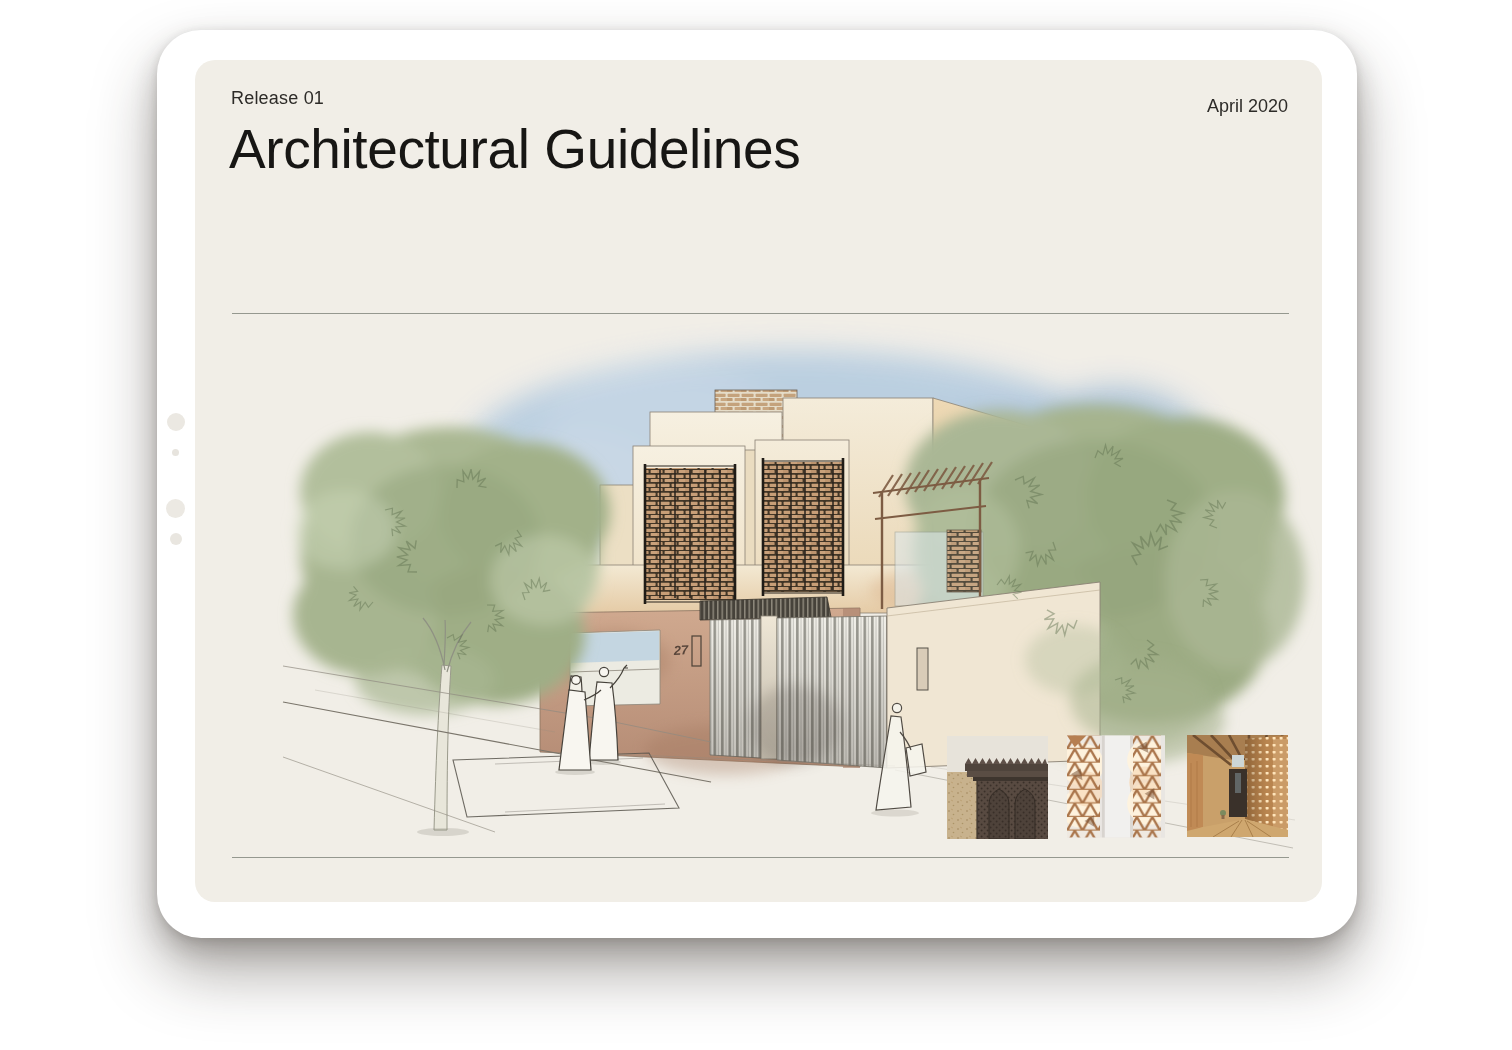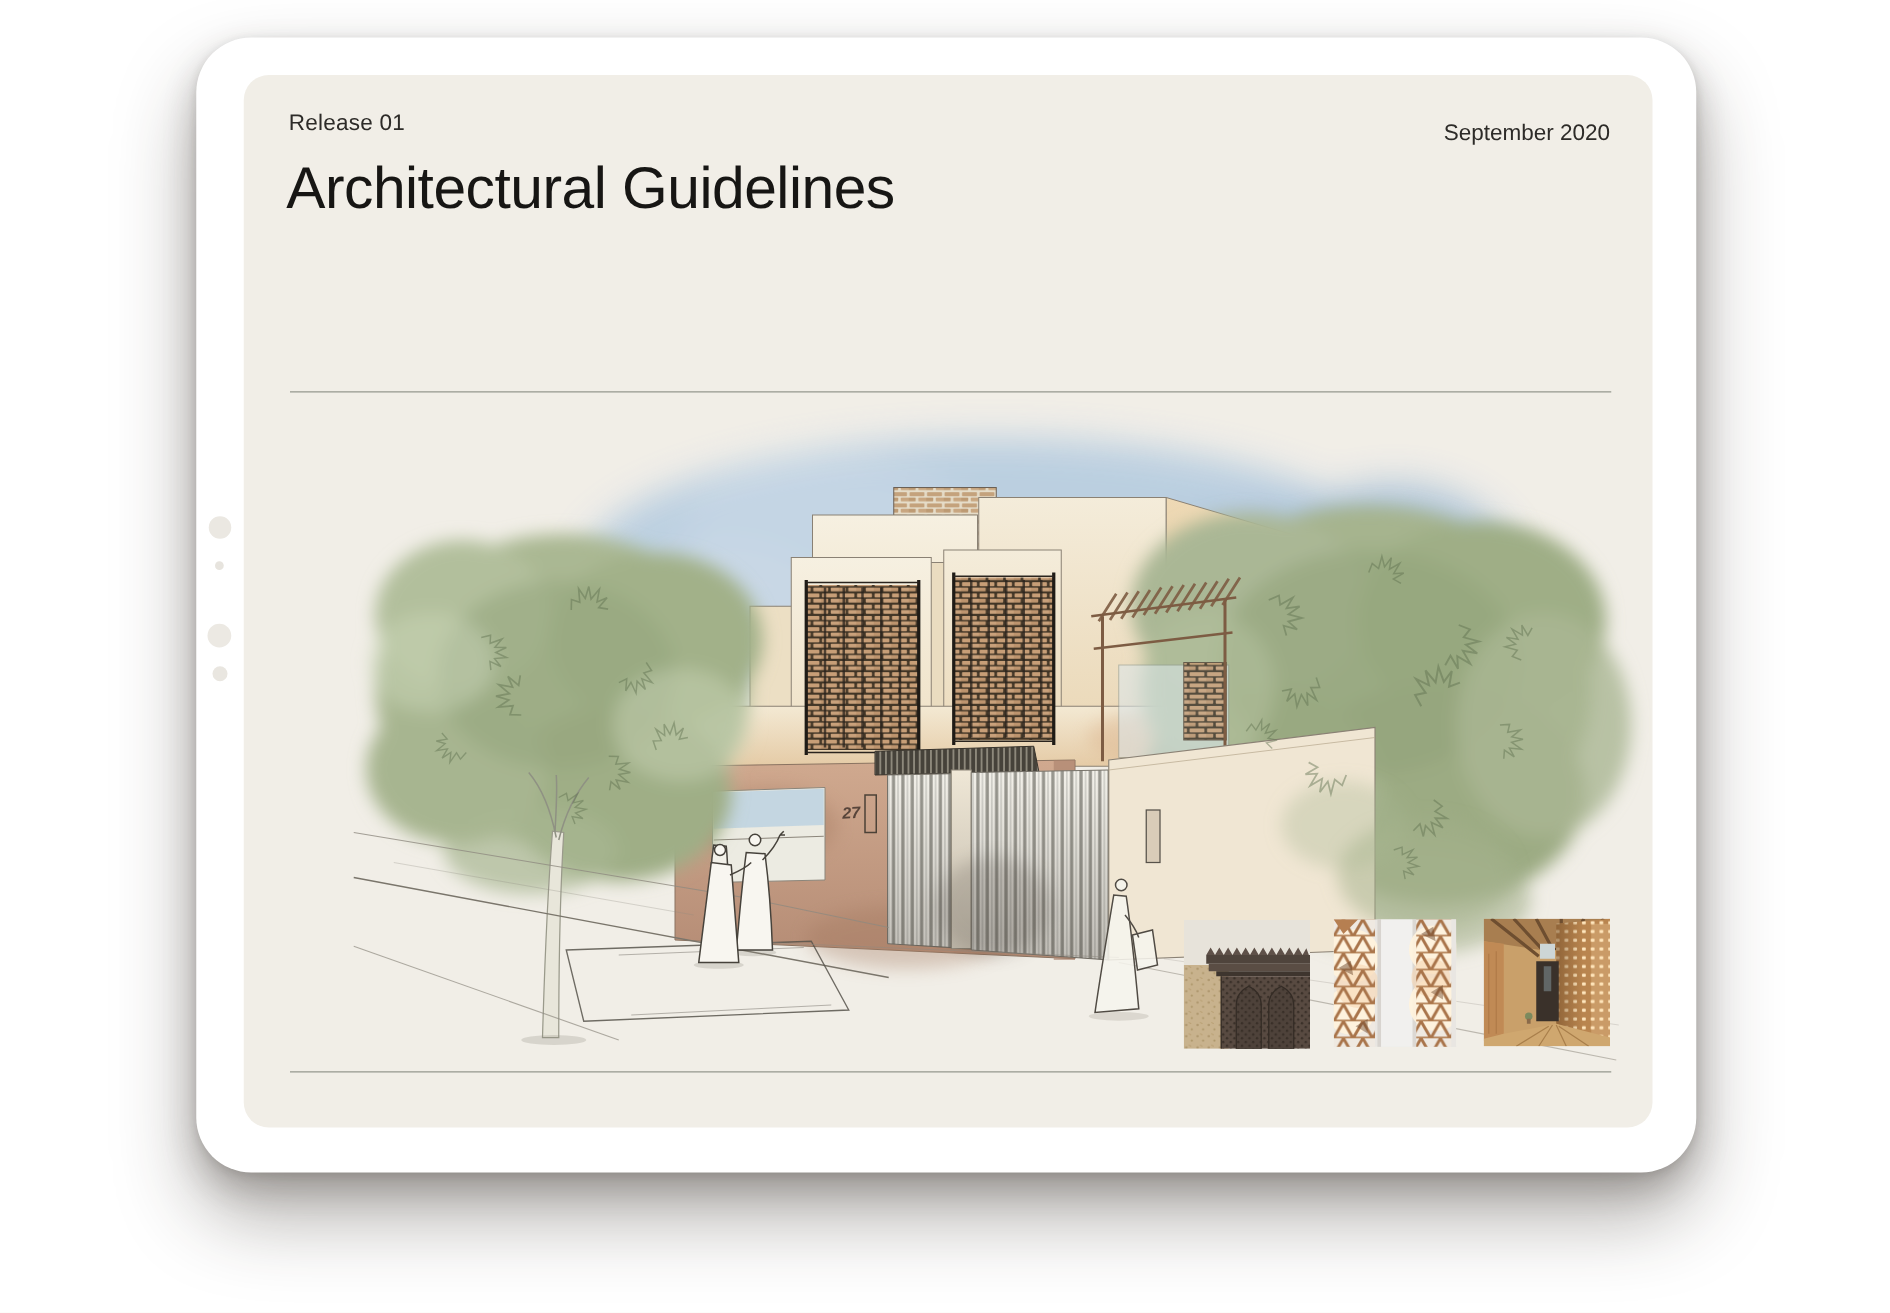--- a/index.html
+++ b/index.html
@@ -17,21 +17,21 @@
   .d3{left:9px;top:469px;width:19px;height:19px;background:#ecE9e3;background:#ece9e3}
   .d4{left:13px;top:503px;width:12px;height:12px;background:#e9e6e0}
 
   .screen{
     position:absolute;left:38px;top:30px;width:1127px;height:842px;
     background:#f1eee7;border-radius:20px;overflow:hidden;
   }
   .release{position:absolute;left:36px;top:28px;font-size:18px;color:#2d2b28;letter-spacing:.2px;z-index:5}
   .date{position:absolute;right:34px;top:36px;font-size:18px;color:#2d2b28;z-index:5}
   .title{position:absolute;left:34px;top:63px;margin:0;z-index:5;
-         font-size:47px;line-height:53px;font-weight:500;letter-spacing:-.4px;color:#171614}
+         font-size:55px;line-height:53px;font-weight:500;letter-spacing:-.4px;color:#171614}
   .title span{display:block}
   .rule{position:absolute;left:37px;width:1057px;height:1px;background:#95988f;z-index:4}
   .rule-top{top:253px}
   .rule-bottom{top:797px}
   .illus{position:absolute;left:0;top:0;width:1127px;height:842px;z-index:1}
   .thumb{position:absolute;z-index:3;display:block}
   .t1{left:752px;top:676px;width:101px;height:103px}
   .t2{left:872px;top:674px;width:98px;height:105px}
   .t3{left:992px;top:675px;width:101px;height:102px}
 </style>
@@ -41,21 +41,21 @@
 <div class="stage">
   <div class="tablet">
     <span class="dot d1"></span>
     <span class="dot d2"></span>
     <span class="dot d3"></span>
     <span class="dot d4"></span>
 
     <div class="screen">
 
       <div class="release">Release 01</div>
-      <div class="date">September 2020</div>
+      <div class="date">April 2020</div>
       <h1 class="title">
         <span>Architectural Guidelines</span>
       </h1>
 
       <div class="rule rule-top"></div>
 
       <svg class="illus" viewBox="0 0 1127 842">
         <defs>
           <filter id="b14" x="-40%" y="-40%" width="180%" height="180%">
               <feGaussianBlur stdDeviation="14"></feGaussianBlur>

